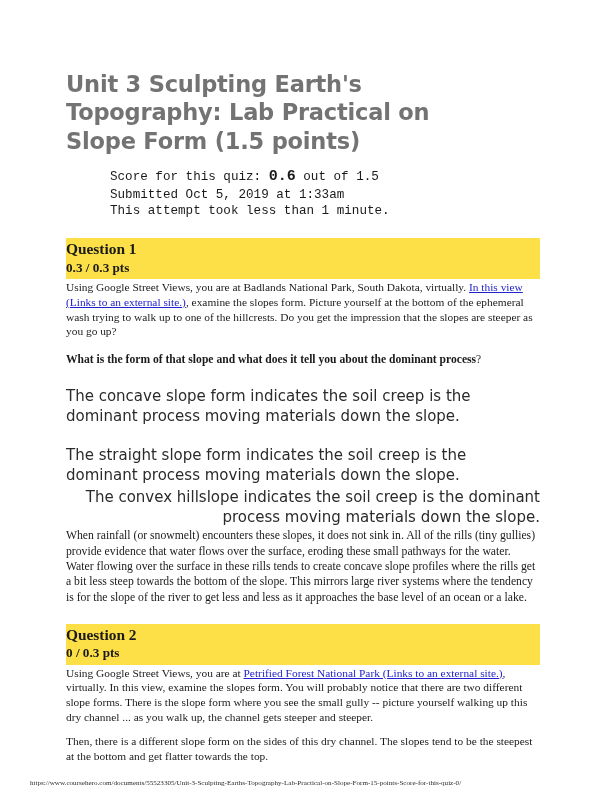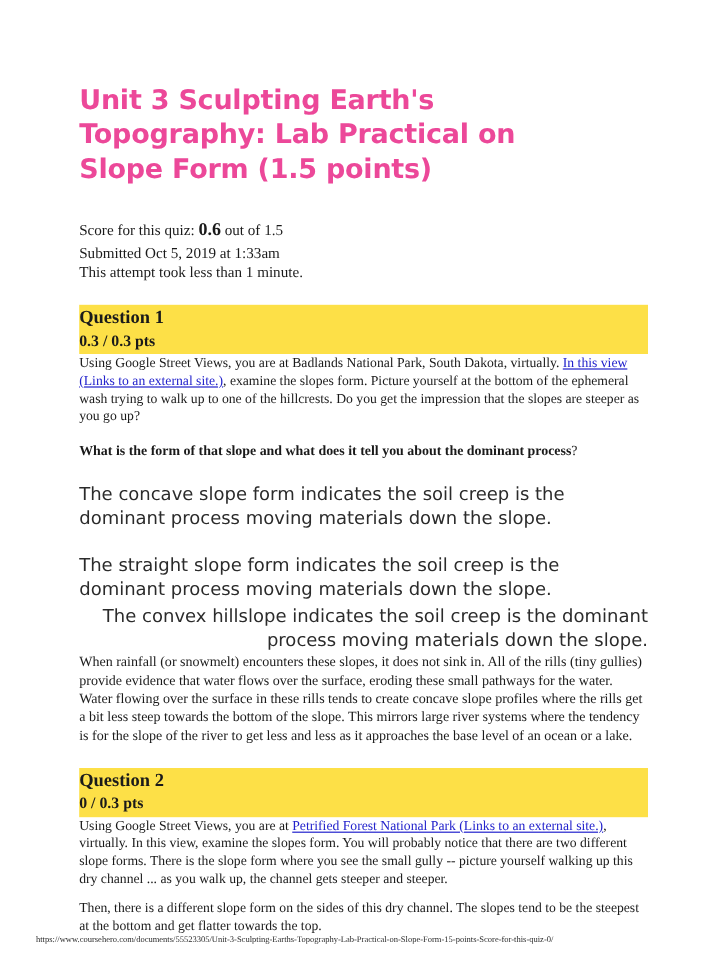--- a/index.html
+++ b/index.html
@@ -29,32 +29,33 @@
     top: 70px;
     width: 474px;
   }
 
   
   .doc-title {
     font-family: "DejaVu Sans", sans-serif;
     font-weight: bold;
     font-size: 22.5px;
     line-height: 1.26;
-    color: #ec4899;
+    color: #737373;
     letter-spacing: -0.2px;
-    margin: 0 0 28px 0;
+    margin: 0 0 12px 0;
     width: 420px;
   }
 
   
   .meta-line {
-    font-family: Liberation Serif, serif;
+    font-family: Liberation Mono, monospace;
     font-size: 12.6px;
     line-height: 1.30;
     color: #1a1a1a;
+    margin-left: 44px;
   }
   .meta-line .score-big {
     font-size: 15px;
     font-weight: bold;
   }
 
   
   .question {
     margin-top: 19px;
   }

